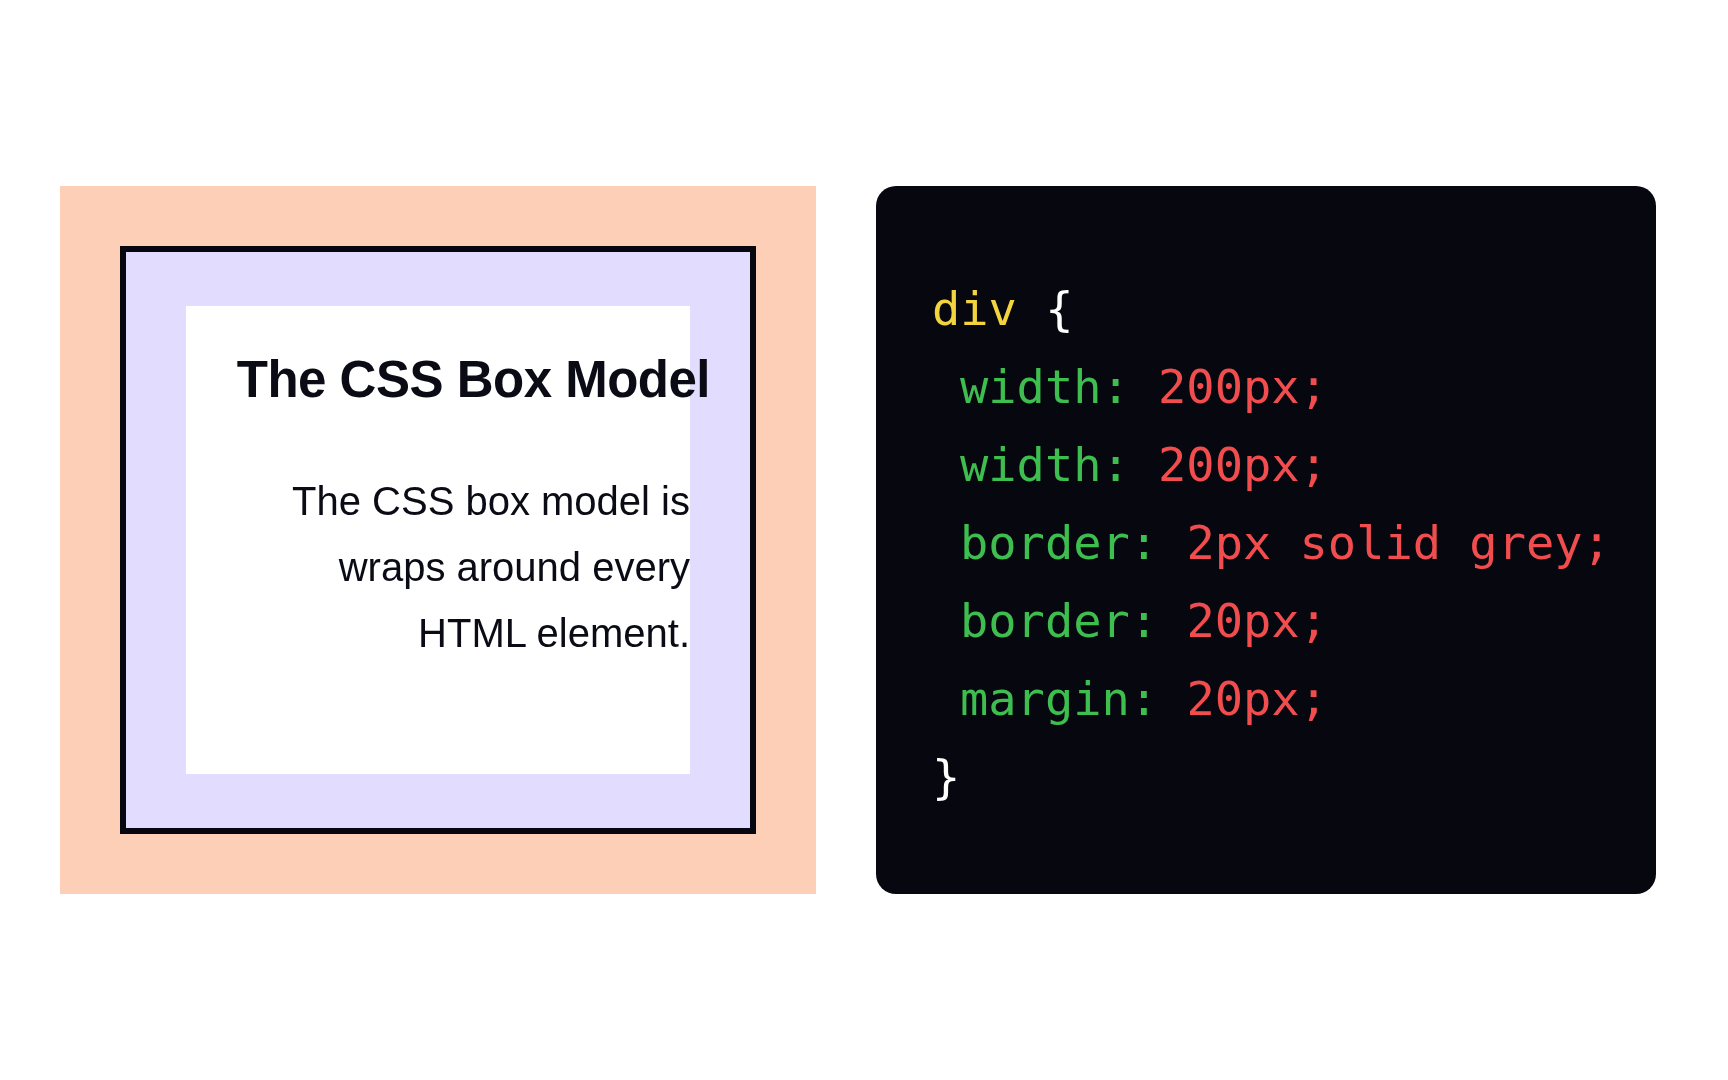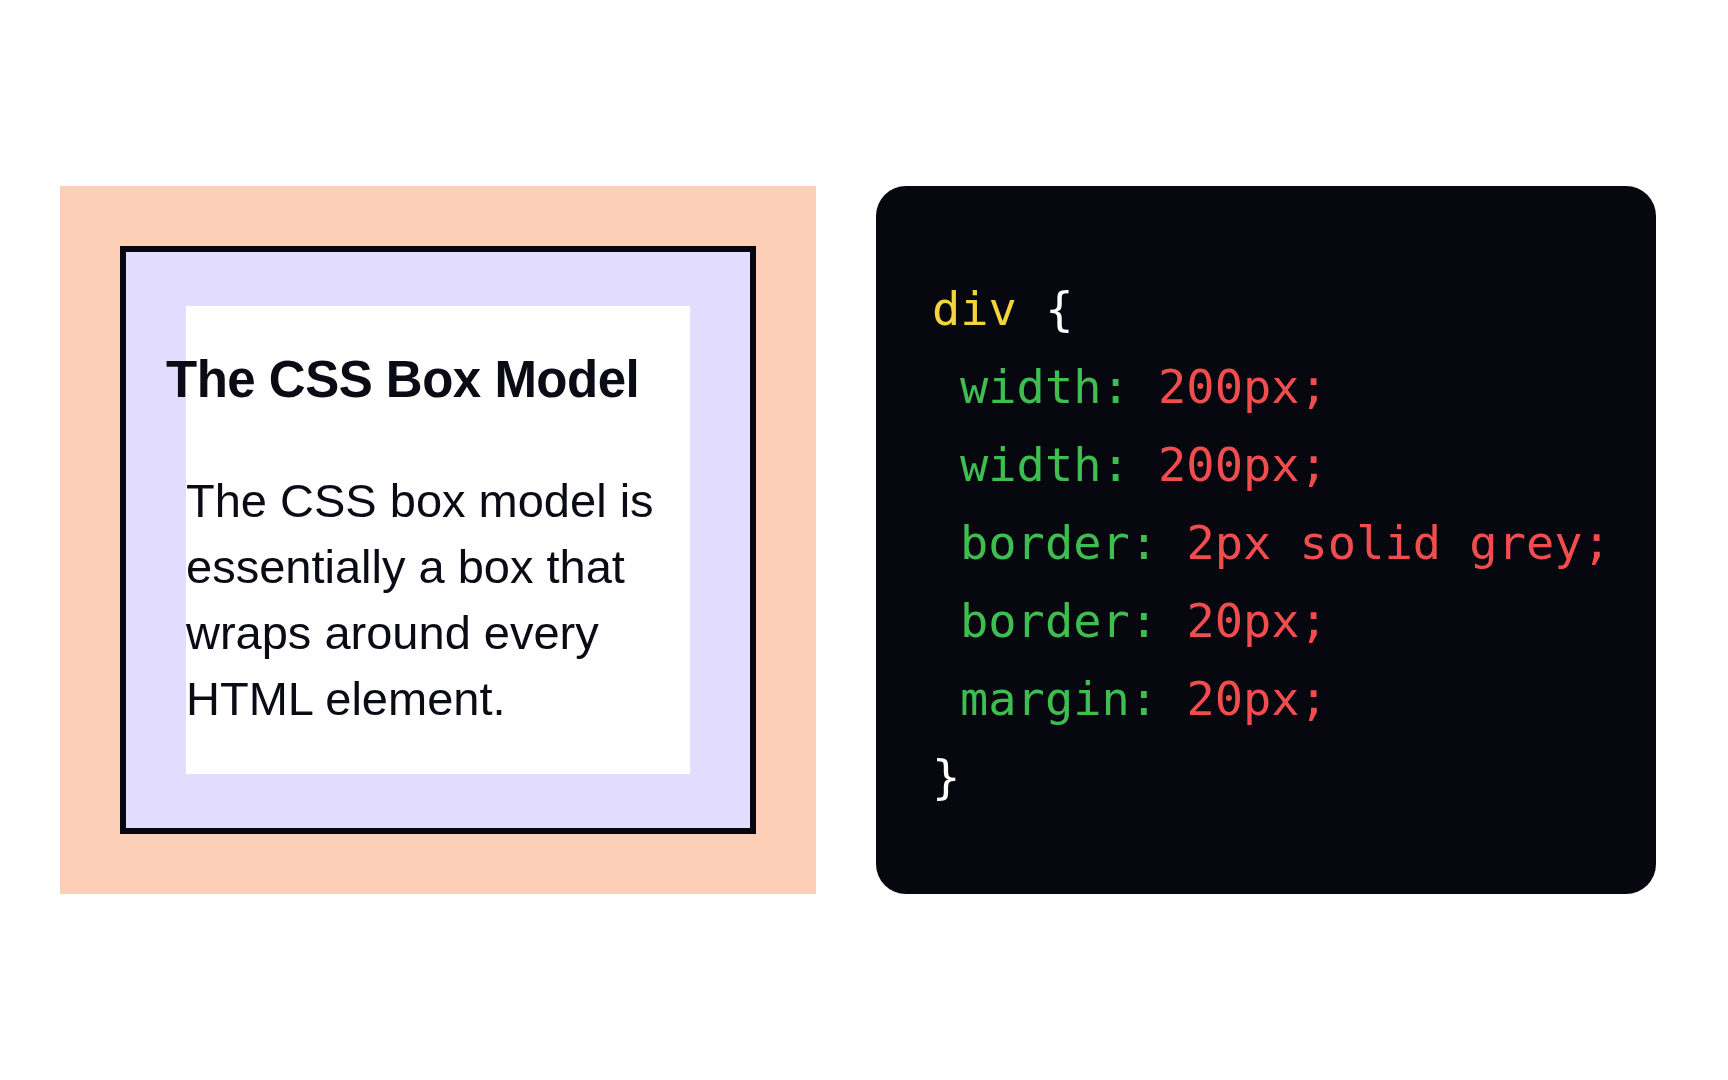--- a/index.html
+++ b/index.html
@@ -10,53 +10,52 @@
   .margin-box {
     position: absolute; left: 60px; top: 186px; width: 756px; height: 708px;
     background: #FDCFB7;
   }
   .border-box {
     position: absolute; left: 60px; top: 60px; width: 624px; height: 576px;
     border: 6px solid #07080F; background: #E2DCFE;
   }
   .content-box {
     position: absolute; left: 60px; top: 54px; width: 504px; height: 468px;
-    background: #ffffff; color: #0A0B14; text-align: left;
+    background: #ffffff; color: #0A0B14; text-align: right;
   }
   .heading {
     position: absolute; left: -20px; right: -20px; top: 44px;
     font-weight: 700; font-size: 51px; line-height: 60px; white-space: nowrap;
     letter-spacing: -0.5px;
   }
   .body-lines { position: absolute; left: 0; right: 0; top: 162px; }
-  .body-line { font-size: 47px; line-height: 66px; white-space: nowrap; }
+  .body-line { font-size: 40px; line-height: 66px; white-space: nowrap; }
 
   .code-card {
     position: absolute; left: 876px; top: 186px; width: 780px; height: 708px;
-    background: #07080F; border-radius: 30px;
+    background: #07080F; border-radius: 20px;
     font-family: "DejaVu Sans Mono", "Liberation Mono", monospace;
   }
   .code-lines { position: absolute; left: 56px; top: 84px; }
   .code-line { font-size: 47px; line-height: 78px; white-space: pre; height: 78px; }
   .indent { padding-left: 28px; }
   .sel { color: #F2D43F; }
   .brace { color: #ffffff; }
   .prop { color: #3DBE4F; margin-top: 48px; }
   .val { color: #F24D4E; }
 </style>
 </head>
 <body>
 
 <div class="margin-box">
   <div class="border-box">
     <div class="content-box">
       <div class="heading">The CSS Box Model</div>
       <div class="body-lines">
         <div class="body-line">The CSS box model is</div>
-        <div class="body-line">essentially a box that</div>
         <div class="body-line">wraps around every</div>
         <div class="body-line">HTML element.</div>
       </div>
     </div>
   </div>
 </div>
 
 <div class="code-card">
   <div class="code-lines">
     <div class="code-line"><span class="sel">div</span> <span class="brace">{</span></div>

